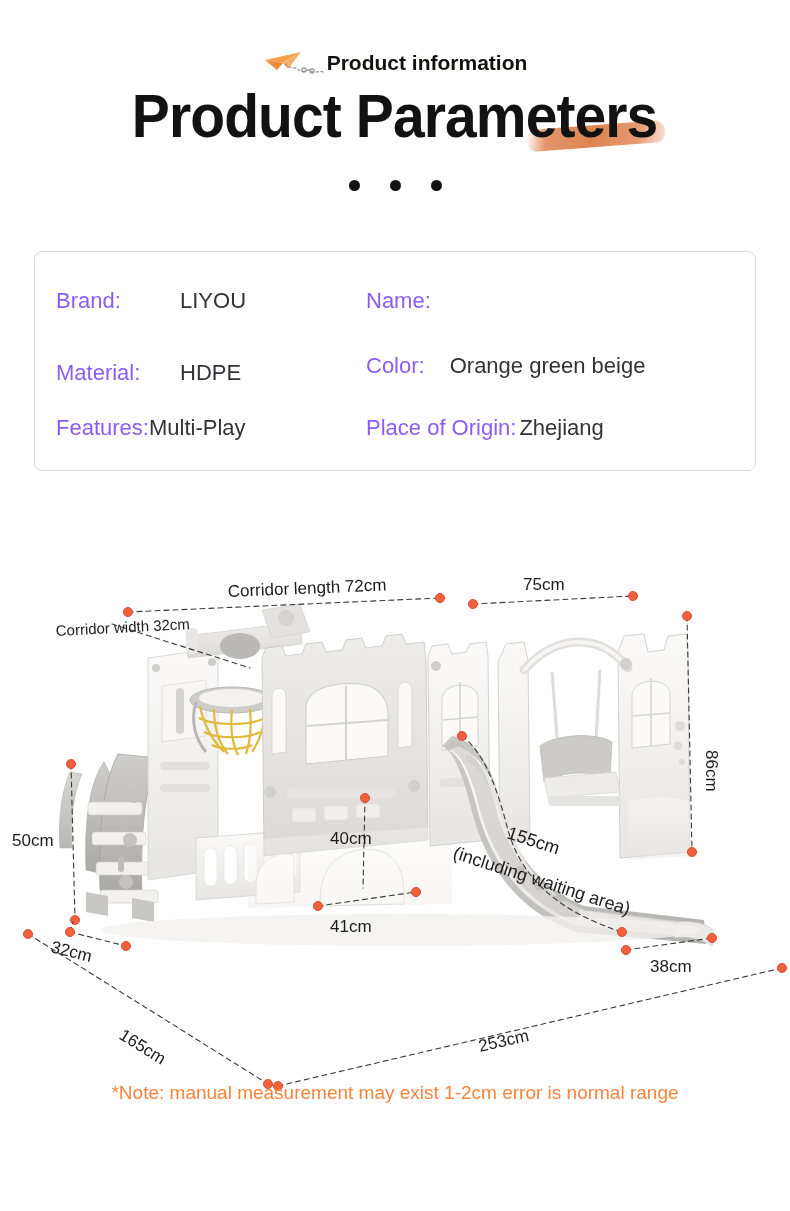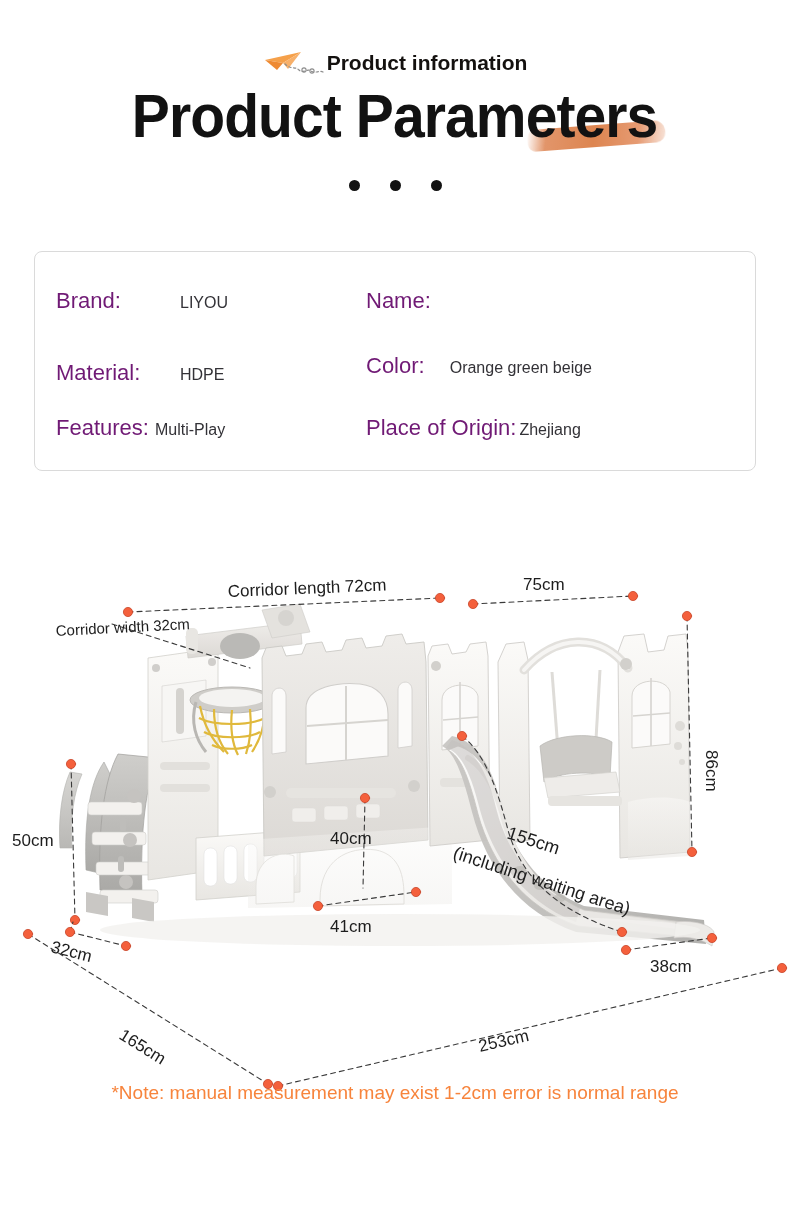--- a/index.html
+++ b/index.html
@@ -104,40 +104,40 @@
     border-radius: 8px;
     box-sizing: border-box;
   }
   .spec-row {
     position: absolute;
     display: flex;
     align-items: baseline;
   }
   .spec-label {
     font-size: 22px;
-    color: #701a75;
+    color: #8b5cf6;
     white-space: nowrap;
   }
   .spec-value {
-    font-size: 16px;
+    font-size: 22px;
     color: #333237;
     white-space: nowrap;
   }
   .spec-value.wrap { white-space: normal; line-height: 23px; max-width: 210px; }
 
   .r1l { left: 56px;  top: 288px; }
   .r2l { left: 56px;  top: 353px; margin-top: 7px; }
   .r3l { left: 56px;  top: 415px; }
   .r1r { left: 366px; top: 288px; }
   .r2r { left: 366px; top: 353px; gap: 16px; }
   .r3r { left: 366px; top: 415px; }
 
   .r1l .spec-label { width: 124px; }
   .r2l .spec-label { width: 124px; }
-  .r3l .spec-label { margin-right: 6px; }
+  .r3l .spec-label { margin-right: 0; }
   .r1r .spec-label { margin-right: 6px; text-align: center; }
   .r2r .spec-label { margin-right: 9px; }
   .r3r .spec-label { margin-right: 3px; }
 
   
   .product-area {
     position: absolute;
     left: 0;
     top: 540px;
     width: 790px;

